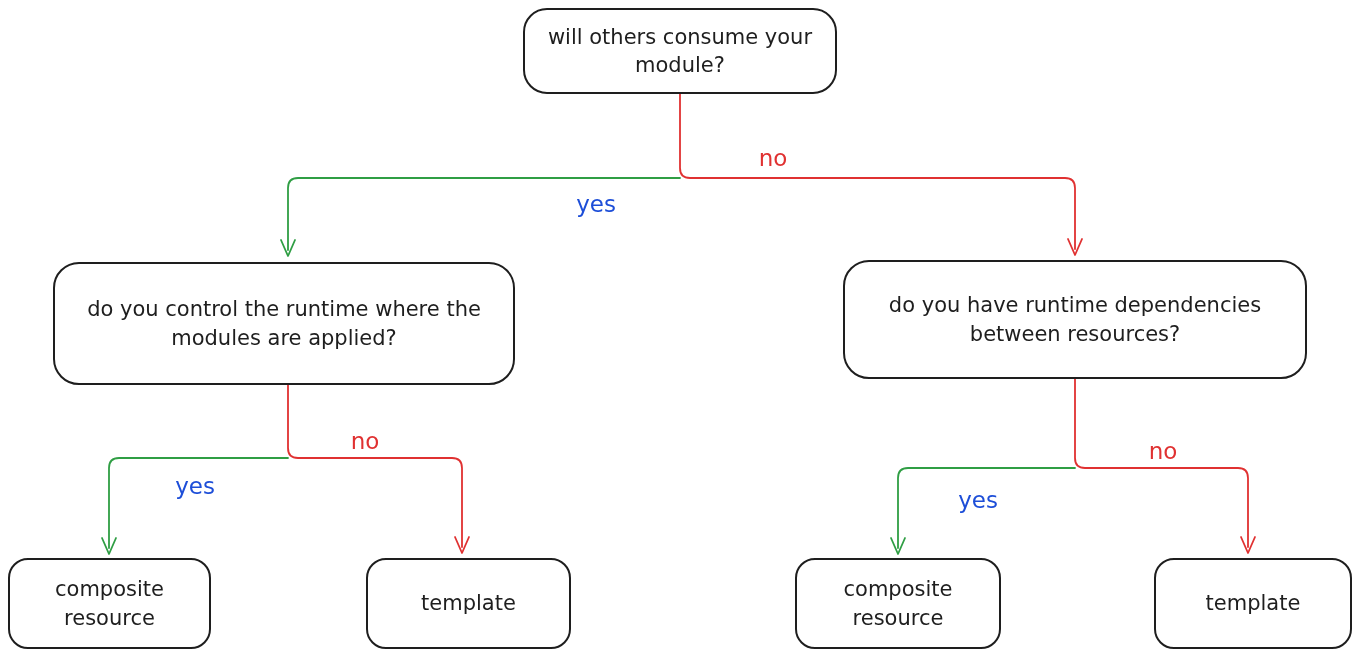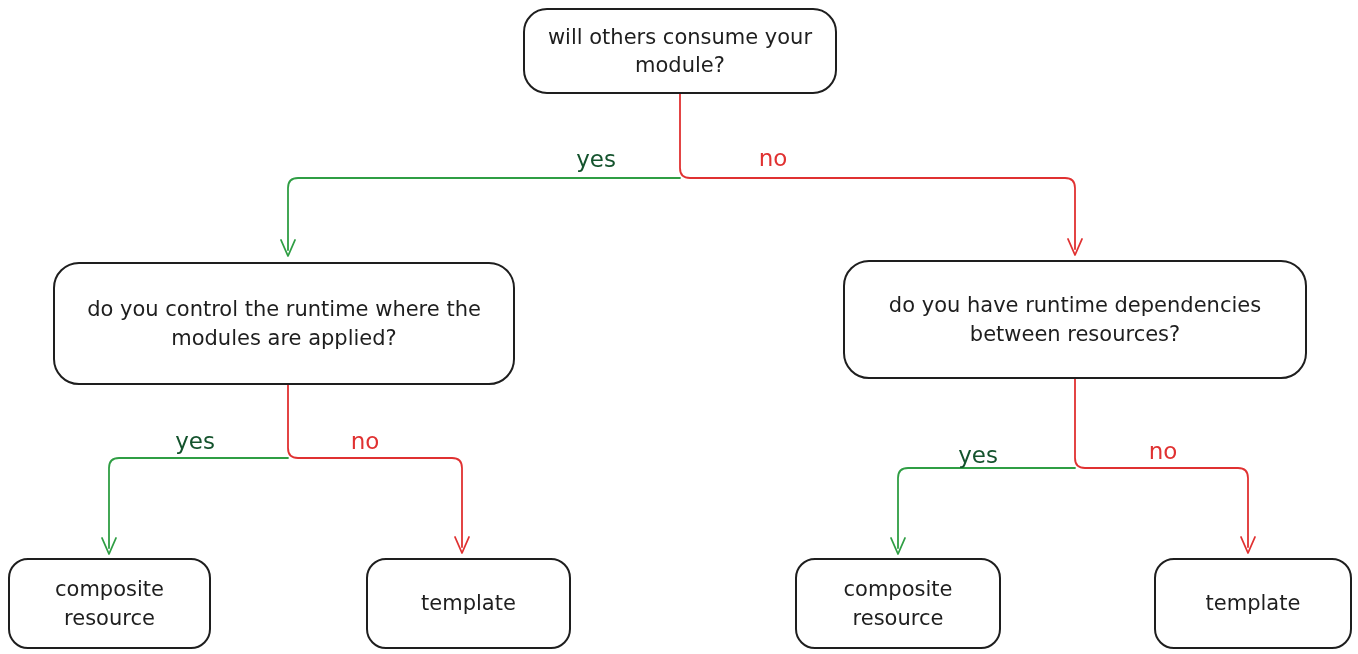--- a/index.html
+++ b/index.html
@@ -54,21 +54,21 @@
   .node-left-no-leaf   { left: 366px;  top: 558px; width: 205px; height: 91px; }
   .node-right-yes-leaf { left: 795px;  top: 558px; width: 206px; height: 91px; }
   .node-right-no-leaf  { left: 1154px; top: 558px; width: 198px; height: 91px; }
   .edge-label {
     position: absolute;
     transform: translate(-50%, -50%);
     font-size: 23px;
     font-weight: 500;
     white-space: nowrap;
   }
-  .edge-label-yes { color: #14532d; }
+  .edge-label-yes { color: #1d4ed8; margin-top: 45px; }
   .edge-label-no  { color: #e03131; }
   .lbl-root-yes  { left: 596px;  top: 159px; }
   .lbl-root-no   { left: 773px;  top: 158px; }
   .lbl-left-yes  { left: 195px;  top: 441px; }
   .lbl-left-no   { left: 365px;  top: 441px; }
   .lbl-right-yes { left: 978px;  top: 455px; }
   .lbl-right-no  { left: 1163px; top: 451px; }
 </style>
 </head>
 <body>

